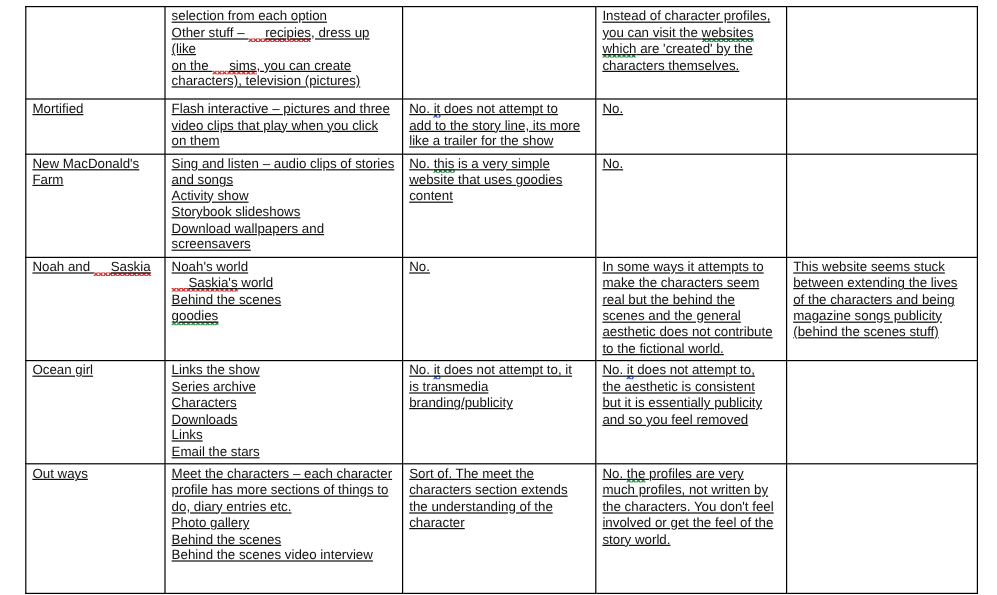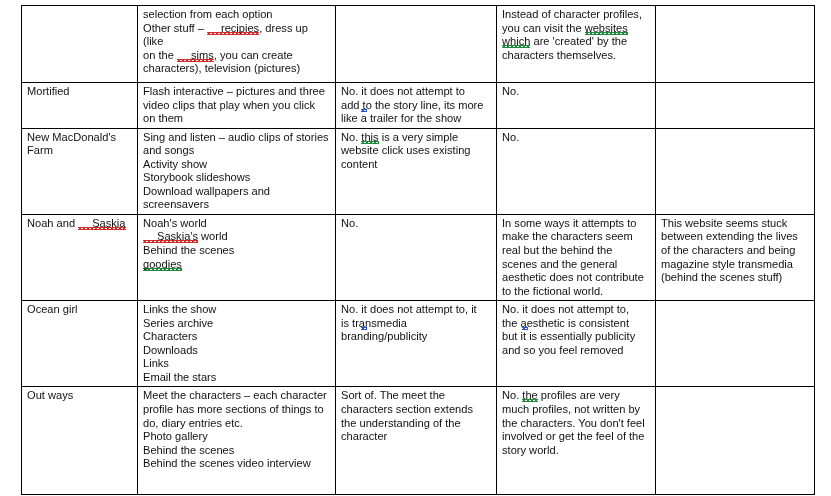--- a/index.html
+++ b/index.html
@@ -35,20 +35,21 @@
   table.doc-table td {
     border: 1px solid #000000;
     vertical-align: top;
     padding: 2px 4px 2px 5px;
     font-size: 11.1px;
     line-height: 13.55px;
     font-family: "Liberation Sans", sans-serif;
     color: #111111;
     word-wrap: break-word;
     overflow: hidden;
+    text-decoration: underline;
   }
 
   
   col.c1 { width: 116px; }
   col.c2 { width: 198px; }
   col.c3 { width: 161px; }
   col.c4 { width: 159px; }
   col.c5 { width: 159px; }
 
   
@@ -82,21 +83,21 @@
       linear-gradient(-45deg, transparent 40%, #1f8a3b 40%, #1f8a3b 60%, transparent 60%);
     padding-bottom: 1px;
   }
   .sp-blue {
     background-repeat: repeat-x;
     background-position: 0 100%;
     background-size: 4px 3px;
     background-image:
       linear-gradient(45deg, transparent 40%, #2b4fd2 40%, #2b4fd2 60%, transparent 60%),
       linear-gradient(-45deg, transparent 40%, #2b4fd2 40%, #2b4fd2 60%, transparent 60%);
-    padding-bottom: 15px;
+    padding-bottom: 1px;
   }
 </style>
 </head>
 <body>
 
 <div class="page">
 
   <table class="doc-table">
     <colgroup>
       <col class="c1">
@@ -179,21 +180,21 @@
             <div>and songs</div>
             <div>Activity show</div>
             <div>Storybook slideshows</div>
             <div>Download wallpapers and</div>
             <div>screensavers</div>
           </div>
         </td>
         <td>
           <div class="cell-lines">
             <div>No. <span class="sp-green">this</span> is a very simple</div>
-            <div>website click uses existing</div>
+            <div>website that uses goodies</div>
             <div>content</div>
           </div>
         </td>
         <td>
           <div class="cell-lines">
             <div>No.</div>
           </div>
         </td>
         <td>
           <div class="cell-lines"></div>
@@ -227,21 +228,21 @@
             <div>scenes and the general</div>
             <div>aesthetic does not contribute</div>
             <div>to the fictional world.</div>
           </div>
         </td>
         <td>
           <div class="cell-lines">
             <div>This website seems stuck</div>
             <div>between extending the lives</div>
             <div>of the characters and being</div>
-            <div>magazine style transmedia</div>
+            <div>magazine songs publicity</div>
             <div>(behind the scenes stuff)</div>
           </div>
         </td>
       </tr>
 
       <tr class="r5">
         <td>
           <div class="cell-lines">
             <div>Ocean girl</div>
           </div>

